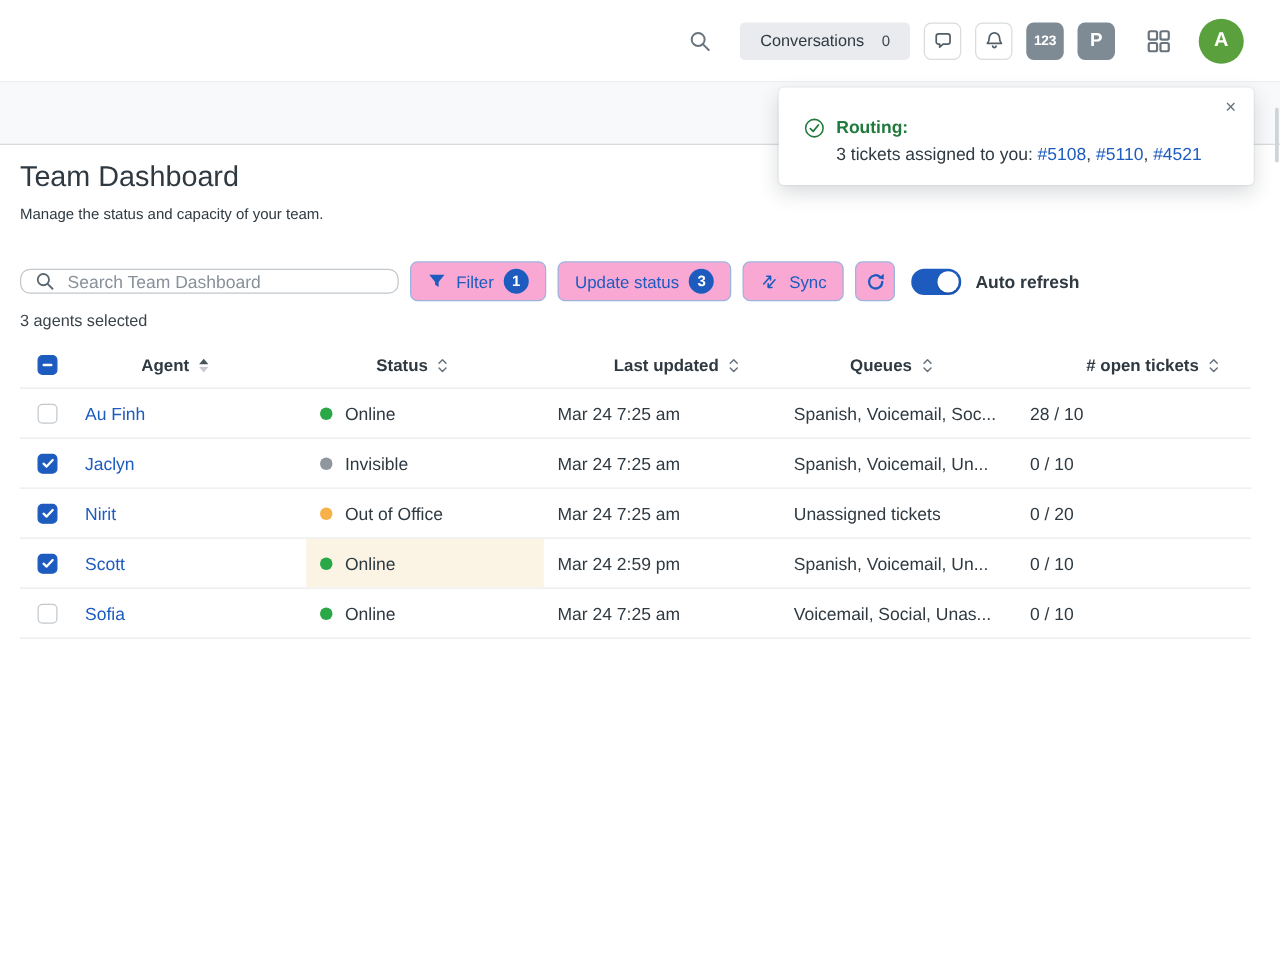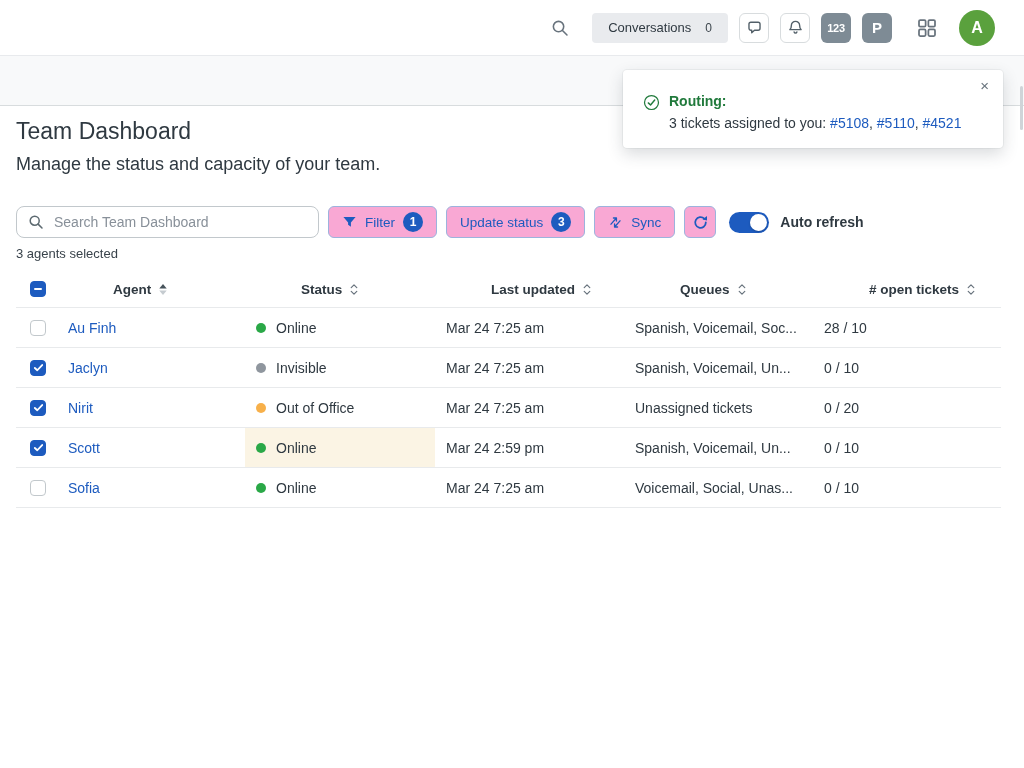--- a/index.html
+++ b/index.html
@@ -4,21 +4,21 @@
 <style>
   * { box-sizing: border-box; }
   html,body { margin:0; padding:0; }
   body {
     width:1024px; height:768px; position:relative; overflow:hidden;
     background:#fff; color:#2f3941;
     font-family:"Liberation Sans", sans-serif;
   }
   
   .topbar {
-    height:56px; display:flex; align-items:center; justify-content:flex-end;
+    height:66px; display:flex; align-items:center; justify-content:flex-end;
     gap:11px; padding-right:29px; border-bottom:1px solid #e8eaed; background:#fff;
   }
   .tb-search { width:18px; height:18px; color:#68737d; margin-right:12px; cursor:pointer; }
   .conv-btn {
     height:30px; background:#e9ebee; border:none; border-radius:4px;
     display:flex; align-items:center; gap:14px; padding:0 16px;
     font:13px "Liberation Sans", sans-serif; color:#2f3941; cursor:pointer;
   }
   .conv-count { font-size:12px; color:#3d464d; }
   .icon-btn {
@@ -50,24 +50,24 @@
   .toast-close { position:absolute; top:8px; right:14px; color:#68737d; font-size:15px; line-height:1; cursor:pointer; }
   .toast-row { display:flex; gap:9px; margin-top:9px; }
   .toast-check { flex:none; }
   .toast-check svg { width:17px; height:17px; margin-top:1px; color:#217a3c; }
   .toast-title { color:#217a3c; font-weight:700; font-size:14px; }
   .toast-msg { font-size:14px; margin-top:6px; color:#2f3941; }
   .toast-msg a { color:#1d5bbf; text-decoration:none; cursor:pointer; }
   
   .content { padding:0 16px; }
   h1 { font-size:23px; font-weight:400; margin:12px 0 0; color:#2f3941; }
-  .subtitle { font-size:18px; margin:9px 0 0; }
+  .subtitle { font-size:12px; margin:9px 0 0; }
   .toolbar { margin-top:31px; display:flex; align-items:center; gap:9px; }
   .searchbox {
-    width:303px; height:32px; border:1px solid #c2c8cc; border-radius:8px; background:#fff;
+    width:303px; height:20px; border:1px solid #c2c8cc; border-radius:8px; background:#fff;
     display:flex; align-items:center; gap:8px; padding:0 8px 0 11px;
   }
   .searchbox svg { width:16px; height:16px; color:#5c6970; flex:none; }
   .searchbox input { border:none; outline:none; flex:1; min-width:0; font:14px "Liberation Sans", sans-serif; color:#2f3941; background:transparent; }
   .searchbox input::placeholder { color:#889099; }
   .btn {
     height:32px; border:1px solid #9cb3dd; background:#f9a8d4; border-radius:6px; color:#1d5bbf;
     display:flex; align-items:center; gap:8px; padding:0 13px;
     font-family:"Liberation Sans", sans-serif; font-size:13.5px; font-weight:500; cursor:pointer;
   }

